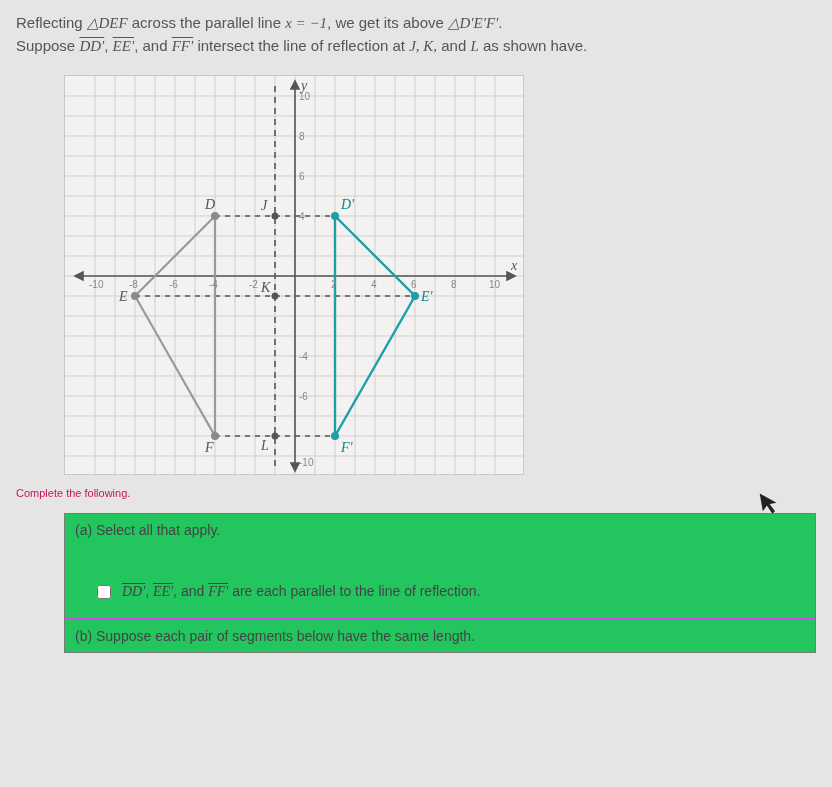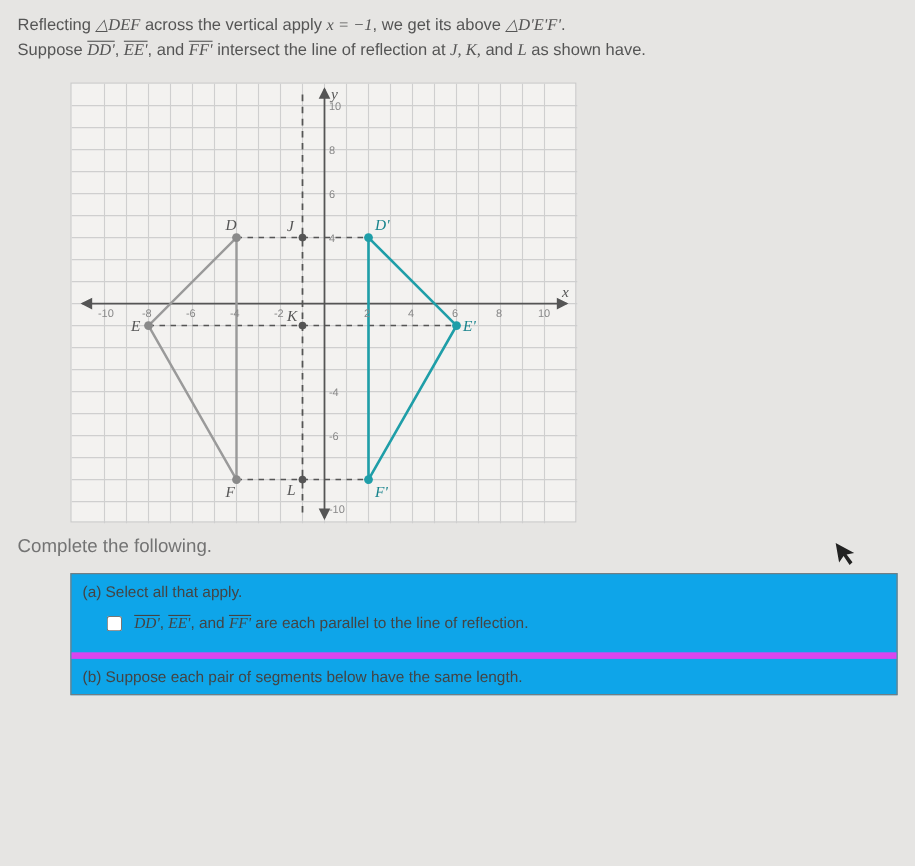--- a/index.html
+++ b/index.html
@@ -20,66 +20,66 @@
   .overline { text-decoration: overline; }
   .ital { font-style: italic; font-family: 'Times New Roman', serif; text-align: center; }
   .graph-wrap {
     margin: 18px 0 8px 48px;
     width: 460px;
     height: 400px;
     background: #f3f2f0;
     position: relative;
     border: 1px solid #c8c8c8;
   }
-  .complete { font-size: 17px; color:#737373; margin: 12px 0 14px 0; }
+  .complete { font-size: 11px; color:#be185d; margin: 12px 0 14px 0; }
   .answer-box {
     border: 1px solid #7a7a7a;
-    background: #0ea5e9;
+    background: #22c55e;
     margin-left: 48px;
     margin-right: 0;
   }
   .part-label {
     padding: 8px 10px 6px 10px;
     font-size: 14px;
     color: #444;
   }
-  .options { padding: 0 10px 10px 28px; }
+  .options { padding: 0 10px 10px 28px; margin-top: 33px; }
   .opt-row {
     display: flex;
     align-items: flex-start;
     gap: 8px;
     padding: 6px 0;
     font-size: 14px;
     color: #444;
   }
   .opt-row input[type=checkbox] {
     width: 14px; height: 14px;
     margin-top: 2px;
     flex: none;
   }
   .part-b {
-    border-top: 6px solid #d946ef;
+    border-top: 2px solid #d946ef;
     padding: 8px 10px;
     font-size: 14px;
     color:#444;
   }
   .cursor {
     position: absolute;
     right: 52px;
     top: 490px;
     font-size: 22px;
     color: #222;
     transform: rotate(-10deg);
   }
 </style>
 </head>
 <body>
 
 <div class="problem-text">
-  <span>Reflecting </span><span class="ital">△DEF</span><span> across the vertical apply </span><span class="ital">x = −1</span><span>, we get its above </span><span class="ital">△D'E'F'</span><span>.</span><br>
+  <span>Reflecting </span><span class="ital">△DEF</span><span> across the parallel line </span><span class="ital">x = −1</span><span>, we get its above </span><span class="ital">△D'E'F'</span><span>.</span><br>
   <span>Suppose </span><span class="overline ital">DD'</span><span>, </span><span class="overline ital">EE'</span><span>, and </span><span class="overline ital">FF'</span><span> intersect the line of reflection at </span><span class="ital">J, K,</span><span> and </span><span class="ital">L</span><span> as shown have.</span>
 </div>
 
 <div class="graph-wrap">
   <svg viewBox="0 0 460 400" width="460" height="400">
 
     <g stroke="#cfcfcf" stroke-width="1">
 
       <g>
         <line x1="30" y1="0" x2="30" y2="400"></line>

